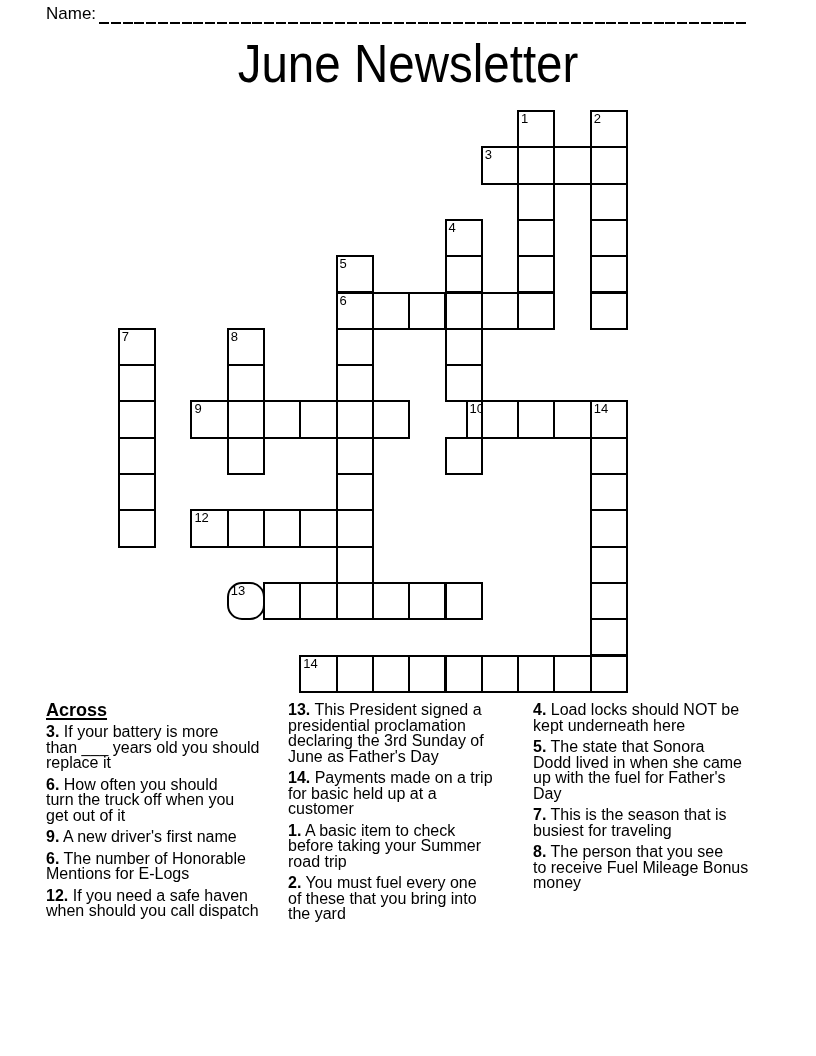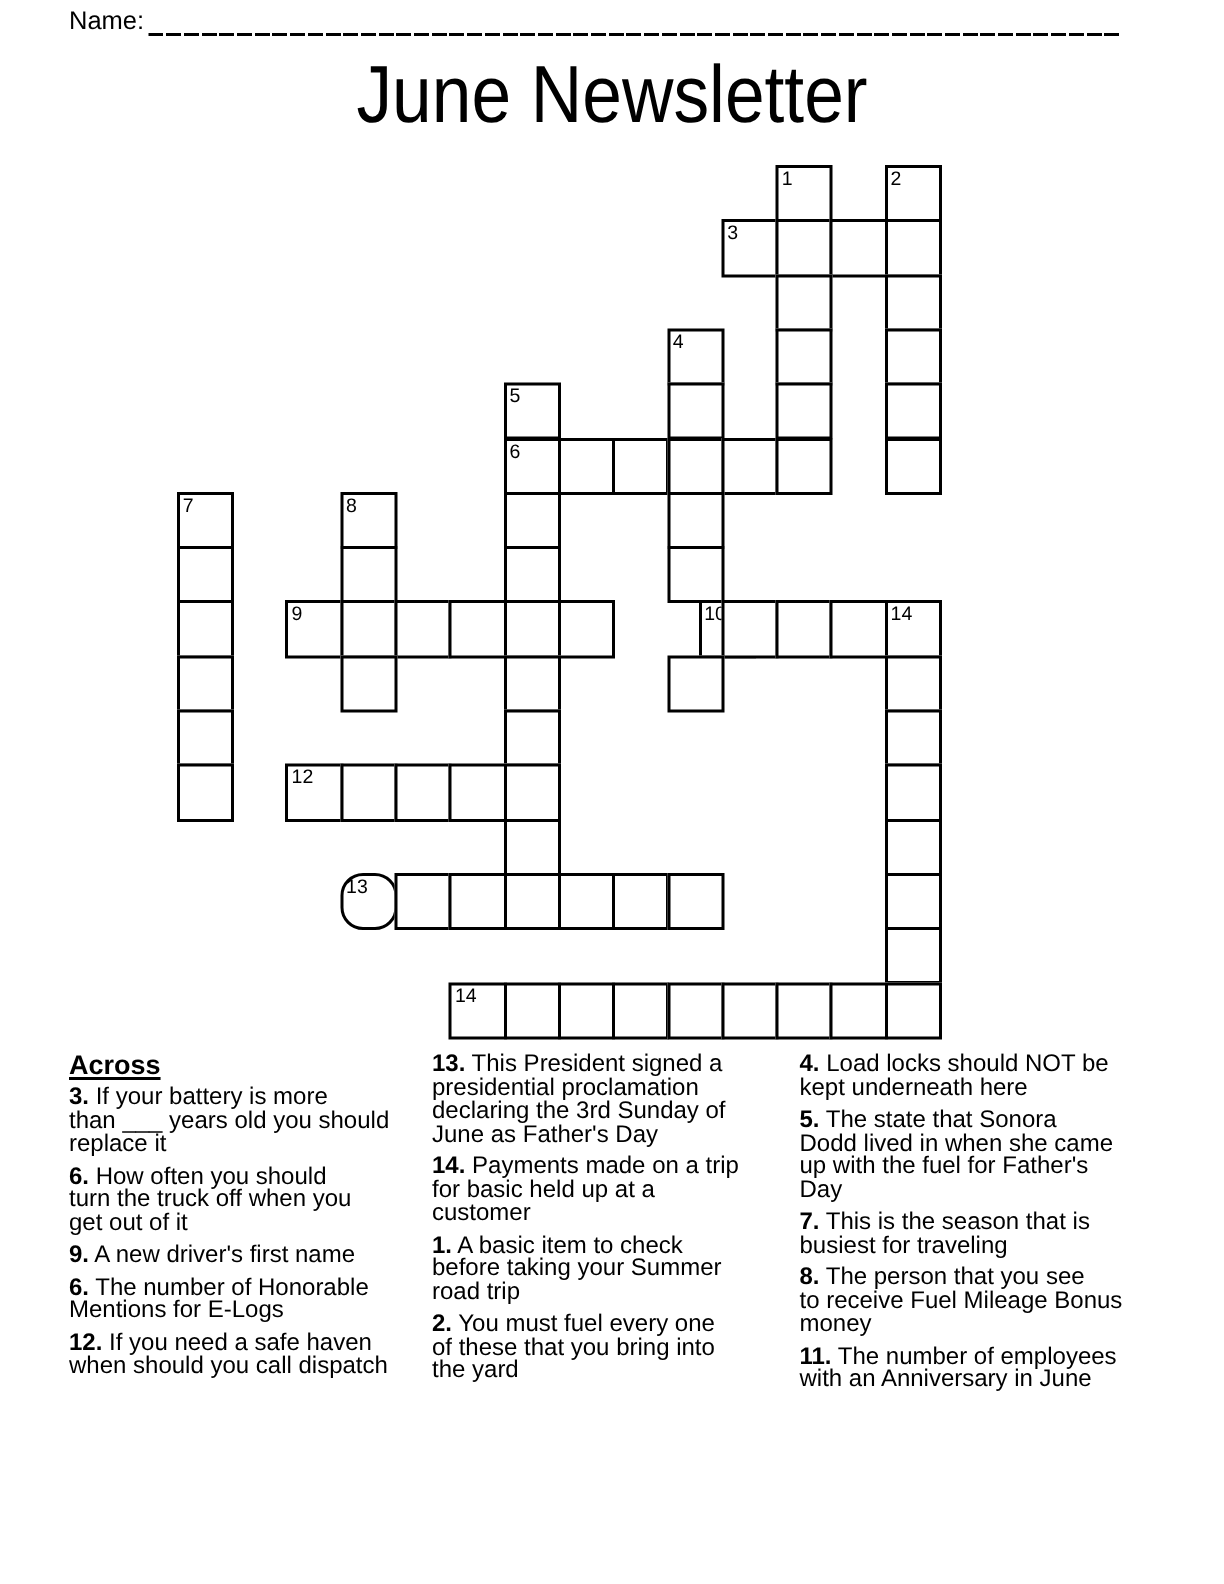--- a/index.html
+++ b/index.html
@@ -203,17 +203,15 @@
 kept underneath here</span></div>
         <div class="clue"><b class="clue-num">5.</b><span class="clue-text"> The state that Sonora
 Dodd lived in when she came
 up with the fuel for Father's
 Day</span></div>
         <div class="clue"><b class="clue-num">7.</b><span class="clue-text"> This is the season that is
 busiest for traveling</span></div>
         <div class="clue"><b class="clue-num">8.</b><span class="clue-text"> The person that you see
 to receive Fuel Mileage Bonus
 money</span></div>
-        <div class="clue"><b class="clue-num">11.</b><span class="clue-text"> The number of employees
-with an Anniversary in June</span></div>
       </div>
   </div>
 </div>
 
 </body></html>

